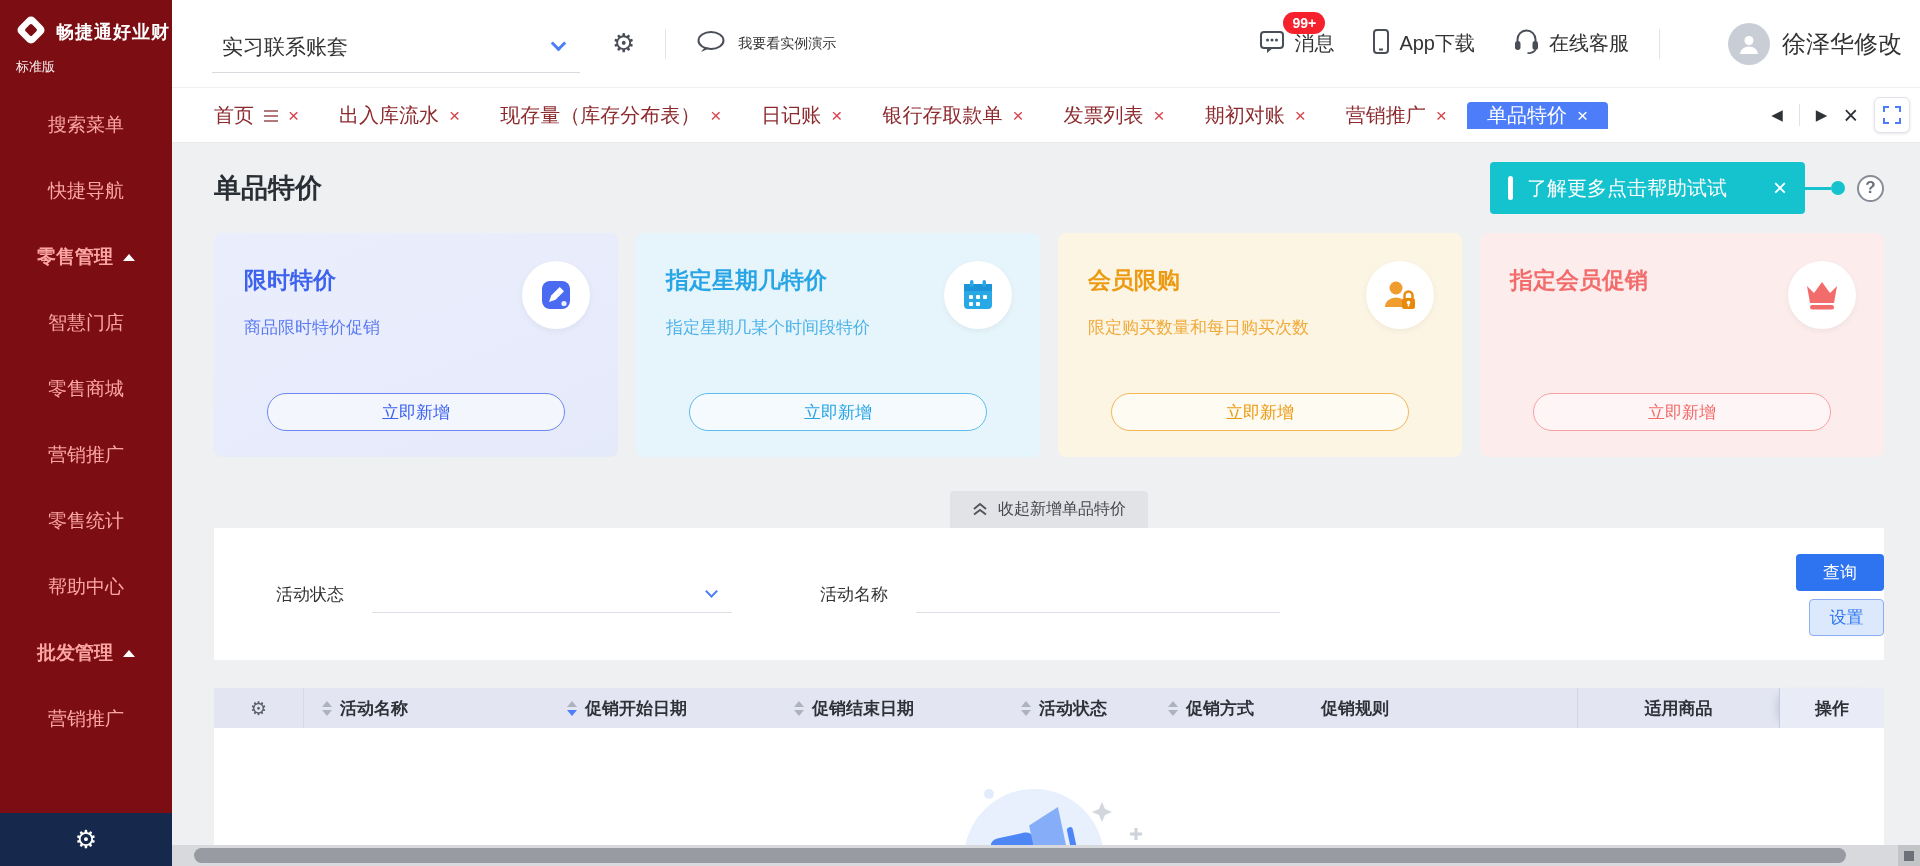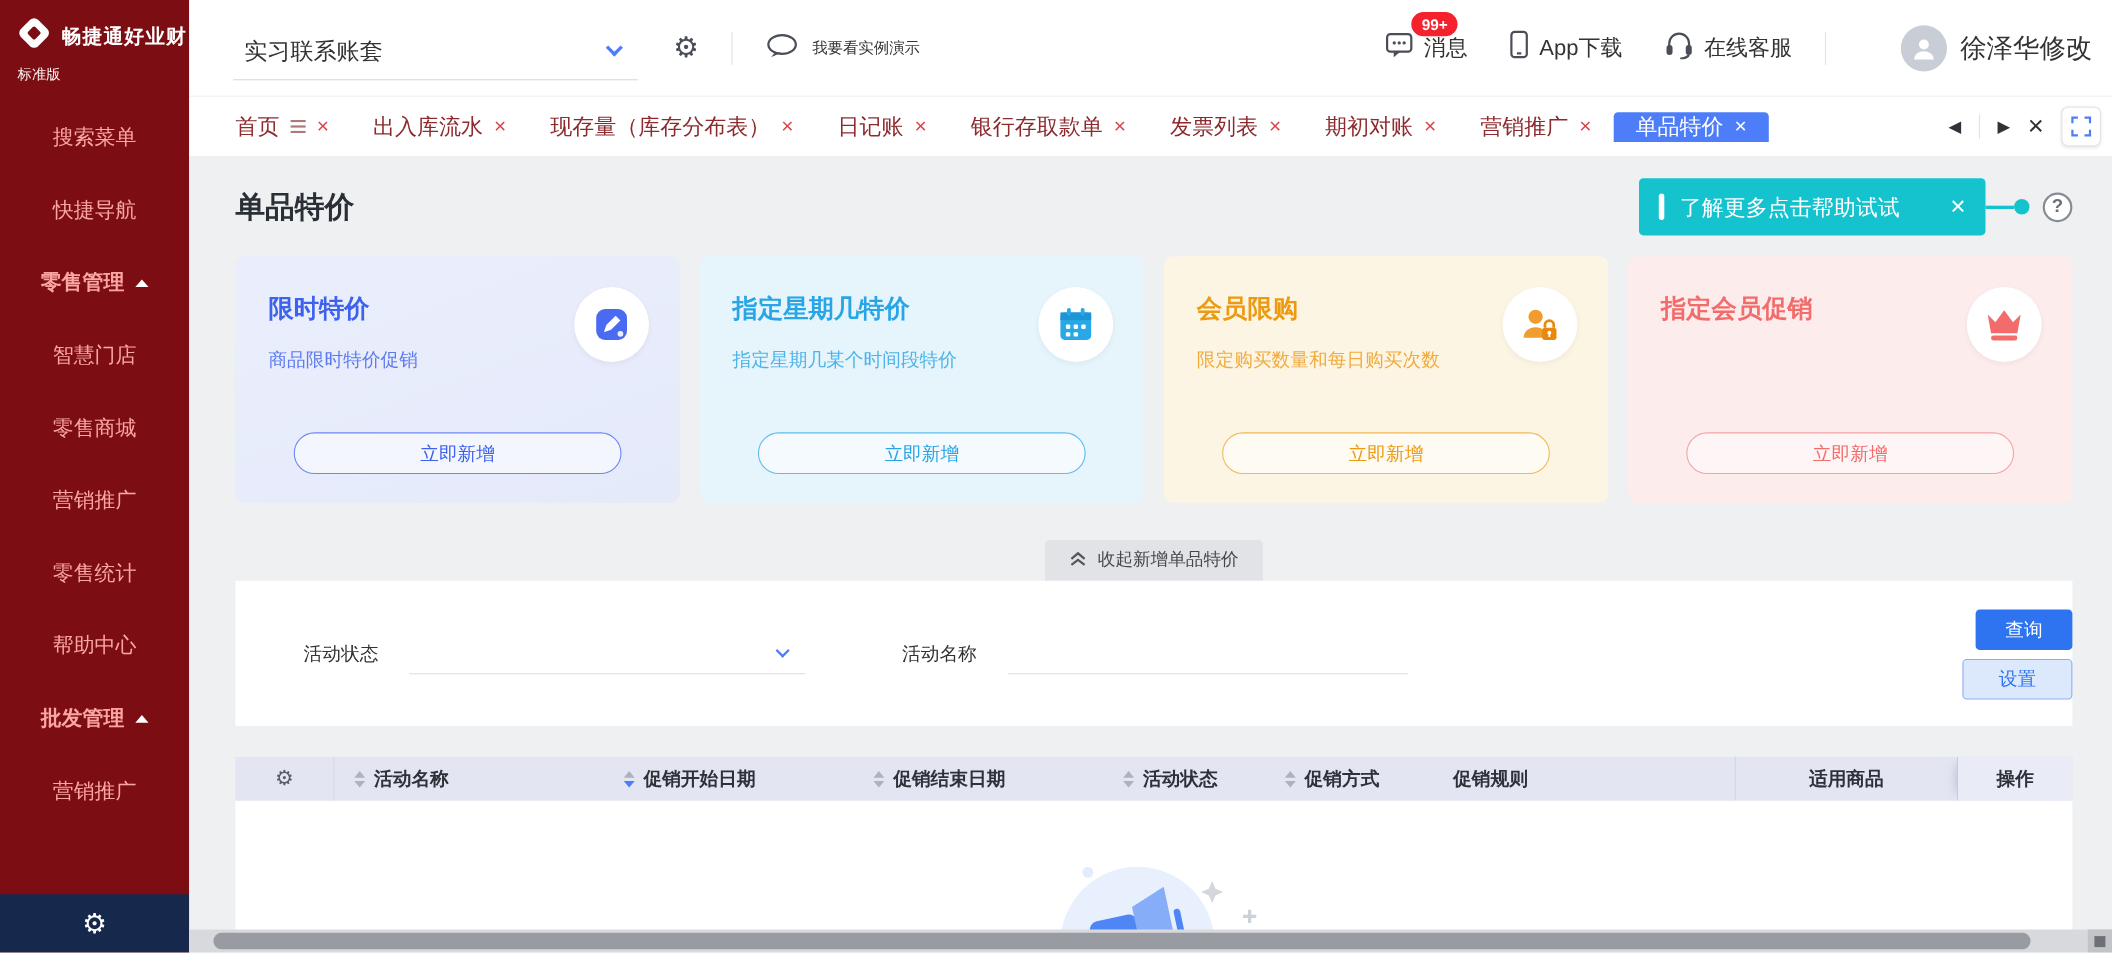--- a/index.html
+++ b/index.html
@@ -82,21 +82,21 @@
   .collapse-tab { display:flex; align-items:flex-end; gap:10px; background:#e2e3e6; border-radius:4px 4px 0 0; padding:8px 22px; font-size:16px; color:#45484e; cursor:pointer; }
 
   .filter-panel { background:#fff; height:132px; display:flex; align-items:center; padding-left:62px; position:relative; }
   .f-label { font-size:17px; color:#333; white-space:nowrap; }
   .f-select { width:360px; height:38px; border-bottom:1px solid #dcdfe6; margin-left:28px; position:relative; cursor:pointer; }
   .f-select .chev-blue { position:absolute; right:16px; top:12px; width:9px; height:9px; border-width:2px; }
   .f-label2 { margin-left:88px; }
   .f-input { width:364px; height:38px; border:none; border-bottom:1px solid #dcdfe6; margin-left:28px; font-size:17px; outline:none; background:transparent; font-family:"Liberation Sans","DejaVu Sans",sans-serif; }
   .filter-btns { position:absolute; right:0; top:26px; display:flex; flex-direction:column; gap:8px; align-items:flex-end; }
   .btn-query { width:88px; height:37px; background:#2e74f0; color:#fff; border:none; border-radius:4px; font-size:17px; cursor:pointer; font-family:inherit; }
-  .btn-set { width:100px; height:37px; background:#dce9fd; color:#2e74f0; border:1px solid #8cadf4; border-radius:4px; font-size:17px; cursor:pointer; font-family:inherit; }
+  .btn-set { width:75px; height:37px; background:#dce9fd; color:#2e74f0; border:1px solid #8cadf4; border-radius:4px; font-size:17px; cursor:pointer; font-family:inherit; }
 
   .table-header { margin-top:28px; height:40px; background:#e3e6f2; display:flex; align-items:center; font-size:17px; font-weight:700; color:#2e3138; }
   .th { display:flex; align-items:center; height:100%; padding-left:18px; gap:8px; white-space:nowrap; }
   .th.center { justify-content:center; padding-left:0; }
   .w-gear { width:90px; justify-content:center; padding-left:0; border-right:1px solid #d6dae7; font-size:19px; color:#5a5e66; font-weight:400; cursor:pointer; }
   .w1{width:245px;} .w2{width:227px;} .w3{width:227px;} .w4{width:147px;} .w5{width:153px;} .w6{width:274px;} .w7{width:202px;} .w8{width:105px;}
   .th.sep { border-left:1px solid #d2d6e5; }
   .th.op { background:#e9ecf6; border-left:1px solid #c7cbdd; box-shadow:-8px 0 10px -8px rgba(60,70,110,.28); }
   .carets { display:flex; flex-direction:column; gap:3px; }
   .c-up { width:0; height:0; border-left:5px solid transparent; border-right:5px solid transparent; border-bottom:6px solid #aeb2bc; }

